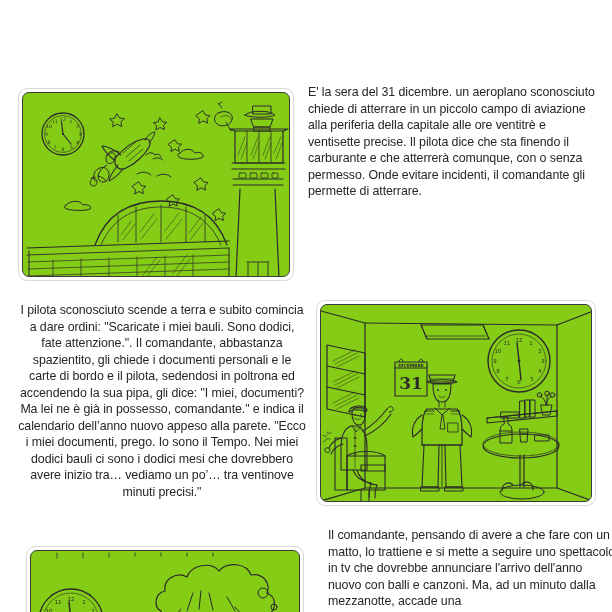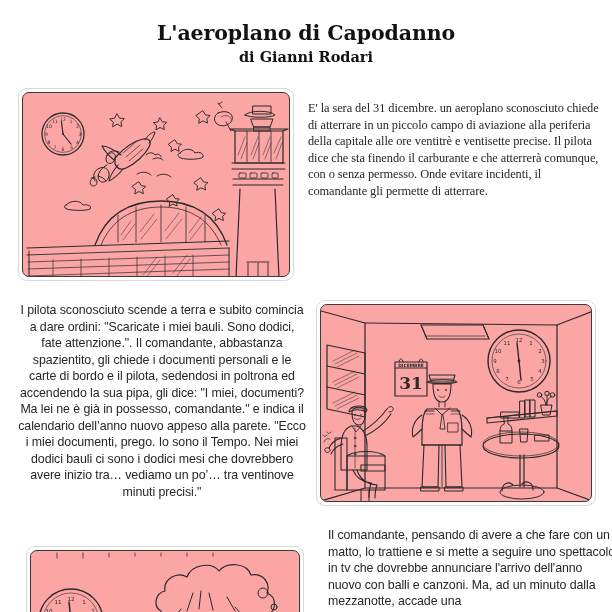--- a/index.html
+++ b/index.html
@@ -48,66 +48,62 @@
   .para {
     position: absolute;
     font-family: "Liberation Sans", sans-serif;
     font-size: 12.4px;
     line-height: 16.55px;
     color: #262626;
     text-align: left;
     letter-spacing: -0.08px;
     white-space: pre-line;
   }
-  #para-1 { left: 308px; top: 100px;  width: 292px; font-family: Liberation Serif, serif; }
+  #para-1 { left: 308px; top: 84px;  width: 292px; }
   #para-2 { left: 18px;  top: 302px; width: 288px; text-align: center; }
   #para-3 { left: 328px; top: 527px; width: 290px; }
 
   
   .illus {
     position: absolute;
     background: #ffffff;
   }
   .frame-outer {
     position: absolute;
     left: 0; top: 0; right: 0; bottom: 0;
     border: 1px solid #d9d9d9;
     border-radius: 9px;
     background: #fff;
   }
   .frame-inner {
     position: absolute;
     left: 4px; top: 4px; right: 4px; bottom: 4px;
     border: 1px solid #3a3a3a;
     border-radius: 7px;
-    background: #fca5a5;
+    background: #84cc16;
     overflow: hidden;
   }
   .frame-shadow {
     position: absolute;
     left: 7px; top: 7px; right: 1px; bottom: 1px;
     border: 1px solid #e3e3e3;
     border-radius: 7px;
     pointer-events: none;
   }
   .illus svg { display: block; }
 
   #illus-airport  { left: 18px;  top: 88px;  width: 276px; height: 193px; }
   #illus-office   { left: 316px; top: 300px; width: 280px; height: 206px; }
   #illus-dream    { left: 26px;  top: 546px; width: 278px; height: 120px; }
 </style>
 </head>
 <body>
 
 <div id="page">
 
-  <div class="title-block">
-    <h1 class="doc-title">L'aeroplano di Capodanno</h1>
-    <div class="doc-author">di Gianni Rodari</div>
-  </div>
 
   <div class="para" id="para-1">E' la sera del 31 dicembre. un aeroplano sconosciuto chiede di atterrare in un piccolo campo di aviazione alla periferia della capitale alle ore ventitrè e ventisette precise. Il pilota dice che sta finendo il carburante e che atterrerà comunque, con o senza permesso. Onde evitare incidenti, il comandante gli permette di atterrare.</div>
 
   <div class="para" id="para-2">I pilota sconosciuto scende a terra e subito comincia a dare ordini: "Scaricate i miei bauli. Sono dodici, fate attenzione.". Il comandante, abbastanza spazientito, gli chiede i documenti personali e le carte di bordo e il pilota, sedendosi in poltrona ed accendendo la sua pipa, gli dice: "I miei, documenti? Ma lei ne è già in possesso, comandante." e indica il calendario dell’anno nuovo appeso alla parete. "Ecco i miei documenti, prego. Io sono il Tempo. Nei miei dodici bauli ci sono i dodici mesi che dovrebbero avere inizio tra… vediamo un po’… tra ventinove minuti precisi."</div>
 
   <div class="para" id="para-3">Il comandante, pensando di avere a che fare con un matto, lo trattiene e si mette a seguire uno spettacolo in tv che dovrebbe annunciare l'arrivo dell'anno nuovo con balli e canzoni. Ma, ad un minuto dalla mezzanotte, accade una</div>
 
   <div class="illus" id="illus-airport">
     <div class="frame-shadow"></div>
     <div class="frame-outer"></div>

